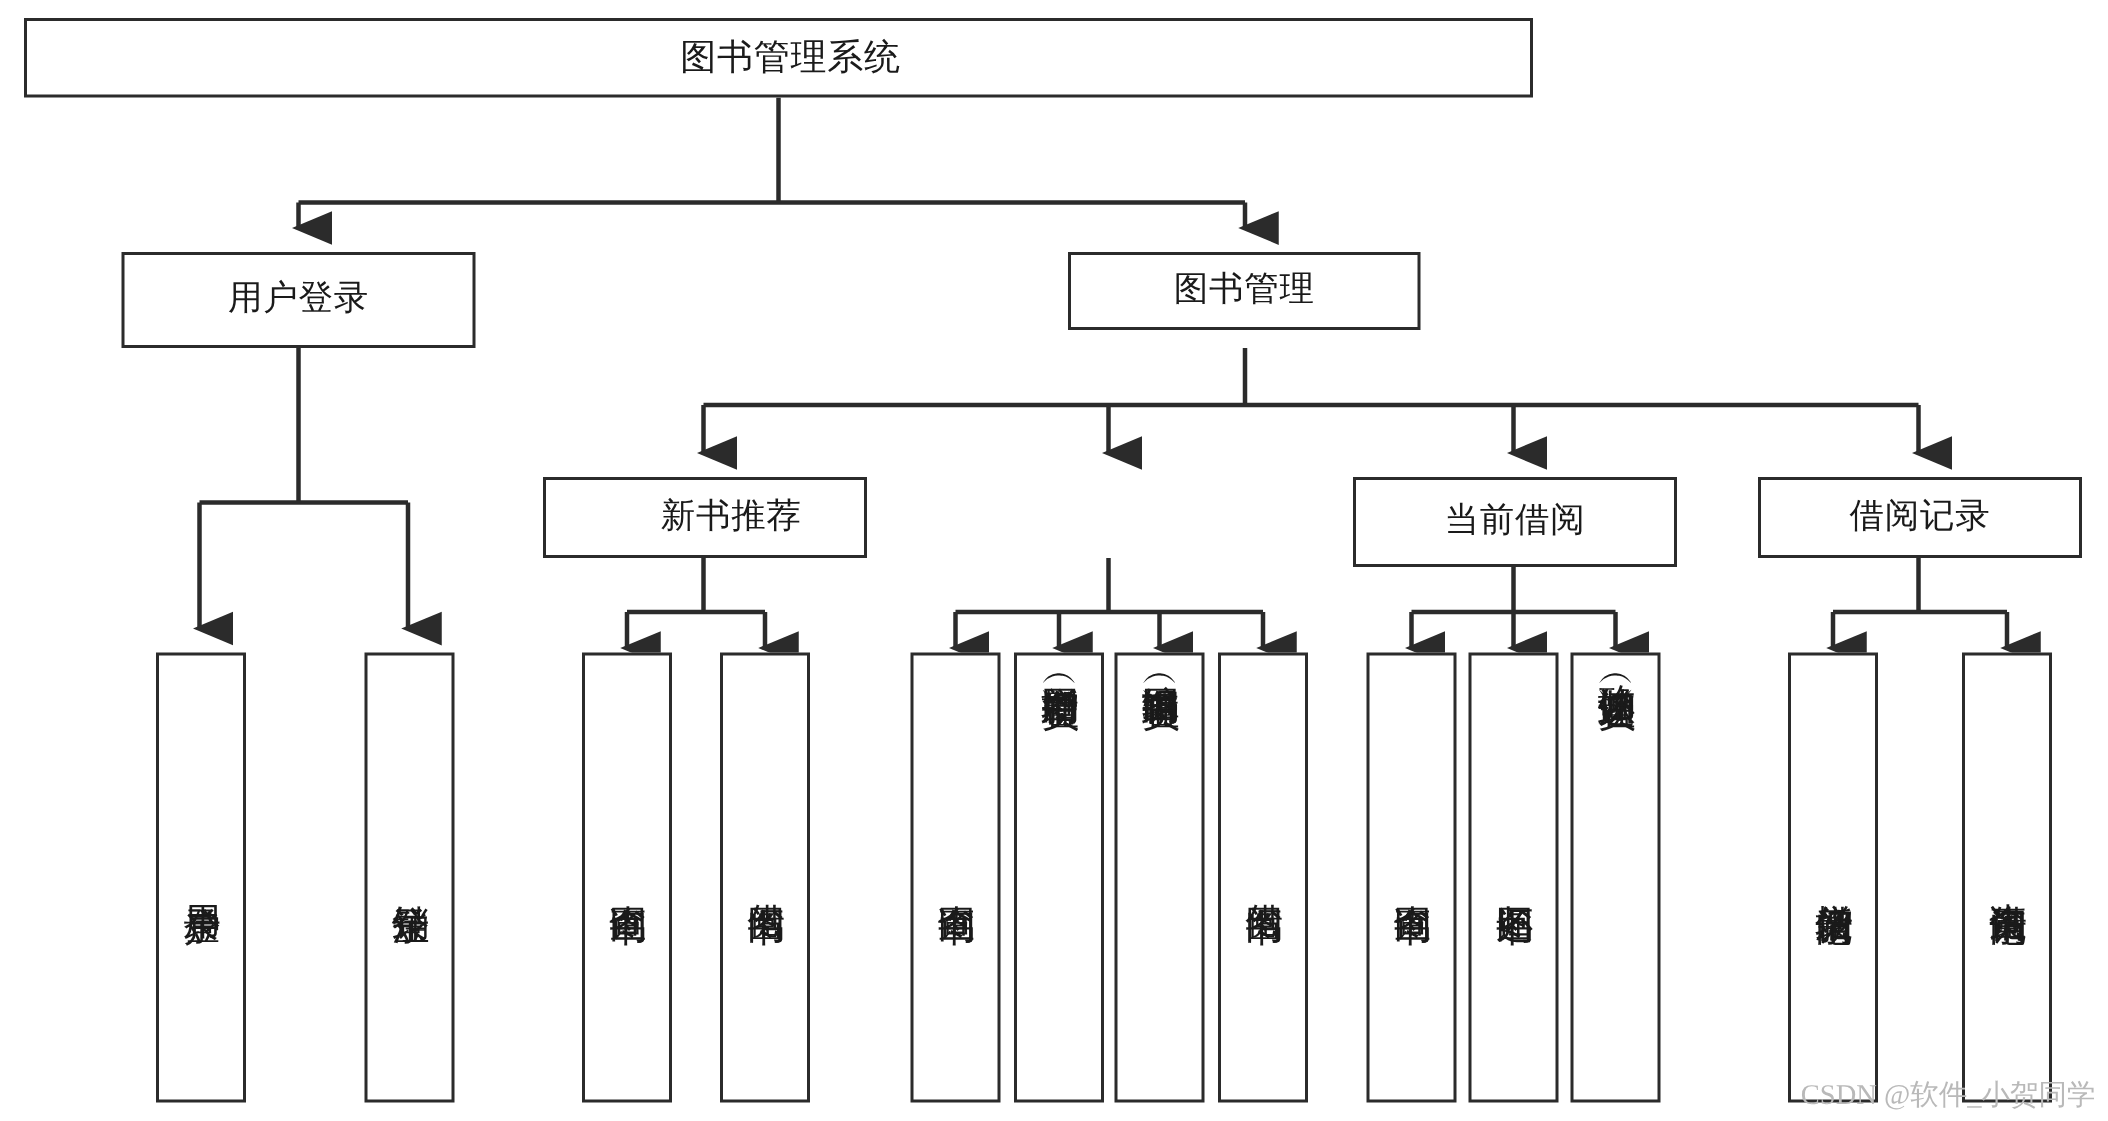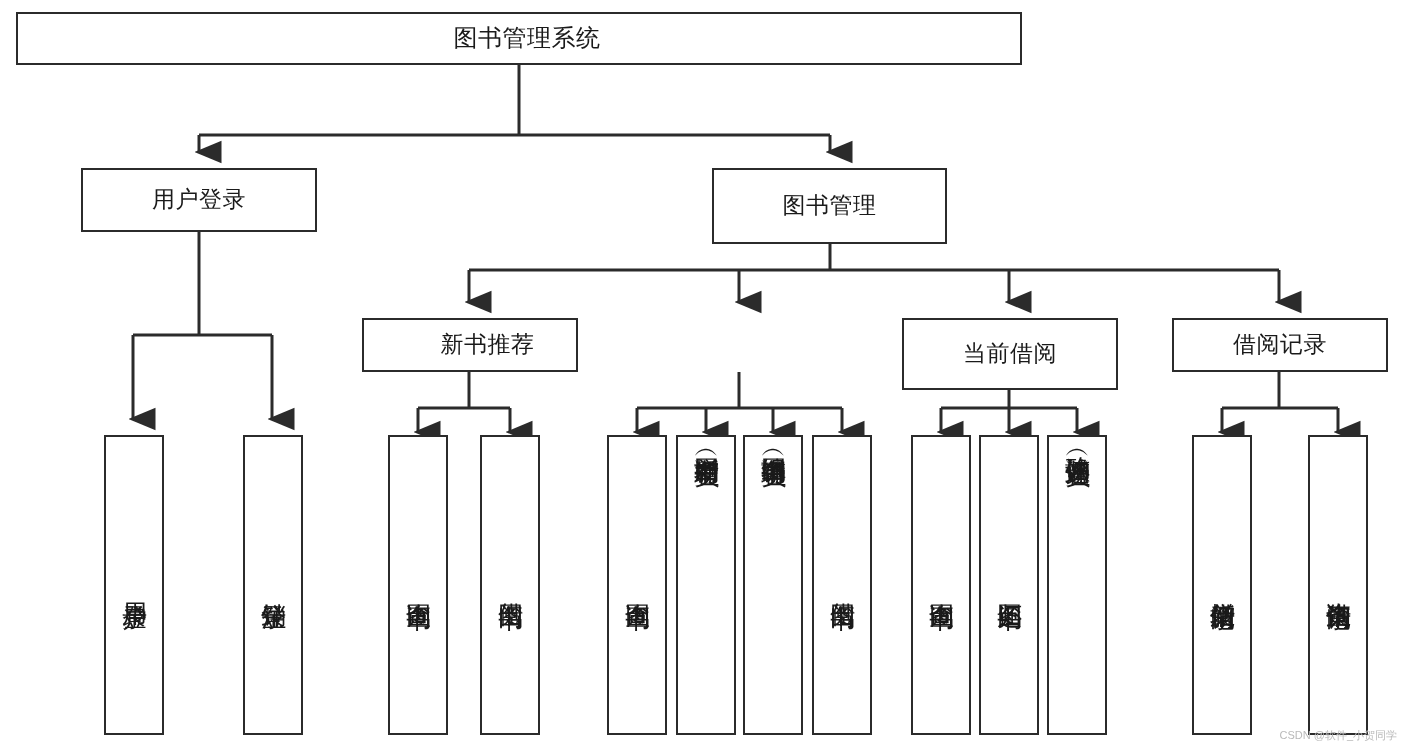--- a/index.html
+++ b/index.html
@@ -63,25 +63,25 @@
     margin-top: auto;
     margin-bottom: auto;
   }
   .node.root .label {
     font-size: 24px;
   }
   #watermark {
     position: absolute;
     right: 8px;
     bottom: 4px;
-    font-size: 11px;
+    font-size: 19px;
     color: #b9b9b9;
     white-space: nowrap;
     z-index: 3;
-    font-family: Liberation Sans, sans-serif;
+    font-family: Liberation Serif, serif;
   }
 </style>
 </head>
 <body>
 
 <div id="diagram">
 
   <svg id="wires" width="1405" height="747" viewBox="0 0 1405 747">
     <defs>
       <marker id="arrow" viewBox="0 0 12 12" refX="6" refY="10" markerWidth="9" markerHeight="9" orient="auto-start-reverse">
@@ -133,28 +133,28 @@
     </g>
   </svg>
 
   <div class="node horiz root" style="left:16px; top:12px; width:1006px; height:53px;padding-left:16px;">
     <span class="label">图书管理系统</span>
   </div>
 
   <div class="node horiz" style="left:81px; top:168px; width:236px; height:64px;">
     <span class="label">用户登录</span>
   </div>
-  <div class="node horiz" style="left:712px; top:168px; width:235px; height:76px;">
+  <div class="node horiz" style="left:712px; top:168px; width:235px; height:52px;">
     <span class="label">图书管理</span>
   </div>
 
   <div class="node horiz" style="left:362px; top:318px; width:216px; height:54px;padding-left:35px;">
     <span class="label">新书推荐</span>
   </div>
-  <div class="node horiz" style="left:902px; top:318px; width:216px; height:72px;">
+  <div class="node horiz" style="left:902px; top:318px; width:216px; height:60px;">
     <span class="label">当前借阅</span>
   </div>
   <div class="node horiz" style="left:1172px; top:318px; width:216px; height:54px;text-align:right;">
     <span class="label">借阅记录</span>
   </div>
 
   <div class="node vert center" style="left:104px; top:435px; width:60px; height:300px;">
     <span class="label">用户登录</span>
   </div>
   <div class="node vert center" style="left:243px; top:435px; width:60px; height:300px;">

